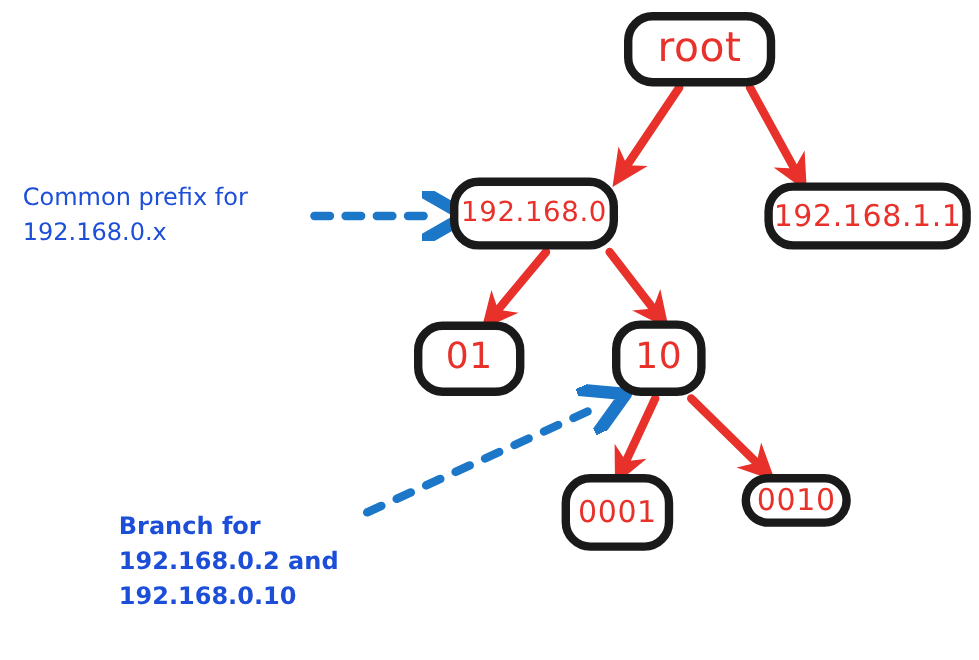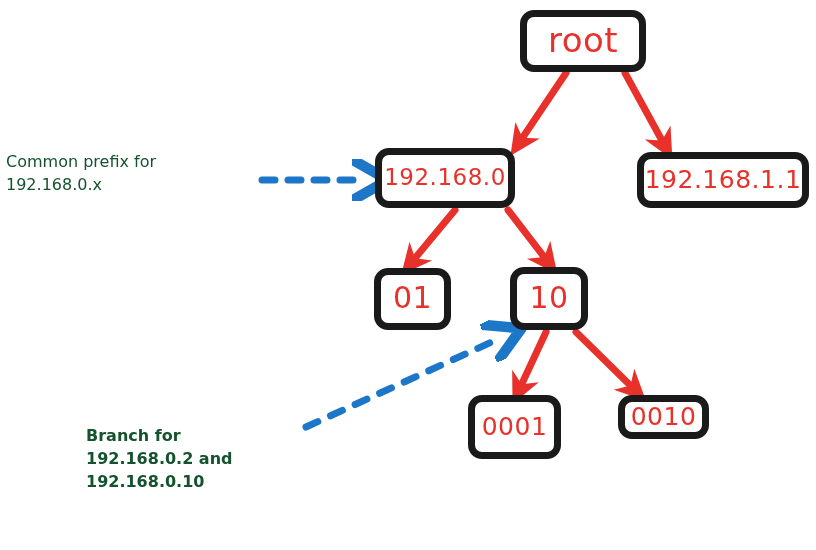--- a/index.html
+++ b/index.html
@@ -21,43 +21,44 @@
     top: 0;
     width: 816px;
     height: 550px;
     pointer-events: none;
   }
   .node {
     position: absolute;
     box-sizing: border-box;
     background: #ffffff;
     border: 7px solid #1a1a1a;
-    border-radius: 14px;
+    border-radius: 24px;
     display: flex;
     align-items: center;
     justify-content: center;
     color: #e8312a;
     font-family: "DejaVu Sans", sans-serif;
     font-weight: 400;
     letter-spacing: 0.5px;
     z-index: 3;
   }
   .node span {
     display: block;
     line-height: 1;
     transform: translateY(-1px);
   }
   .annot {
     position: absolute;
-    color: #14532d;
+    color: #1d4ed8;
     font-family: "DejaVu Sans", sans-serif;
-    font-size: 16px;
+    font-size: 20px;
     line-height: 1.45;
     white-space: pre-line;
     z-index: 3;
+    margin-left: 13px;
   }
 </style>
 </head>
 <body>
 
 <div id="canvas">
 
   <svg class="edges" viewBox="0 0 816 550">
     <defs>
       <marker id="redhead" markerWidth="5" markerHeight="5" refX="2.4" refY="2.5" orient="auto" markerUnits="strokeWidth">
@@ -90,21 +91,21 @@
   </div>
 
   <div class="node" style="left:375px; top:148px; width:140px; height:60px; font-size:23px;">
     <span>192.168.0</span>
   </div>
 
   <div class="node" style="left:637px; top:152px; width:172px; height:56px; font-size:25px;">
     <span>192.168.1.1</span>
   </div>
 
-  <div class="node" style="left:374px; top:268px; width:77px; height:62px; font-size:30px;">
+  <div class="node" style="left:345px; top:268px; width:92px; height:62px; font-size:30px;">
     <span>01</span>
   </div>
 
   <div class="node" style="left:510px; top:267px; width:78px; height:63px; font-size:30px;">
     <span>10</span>
   </div>
 
   <div class="node" style="left:468px; top:395px; width:93px; height:64px; font-size:25px;">
     <span>0001</span>
   </div>

